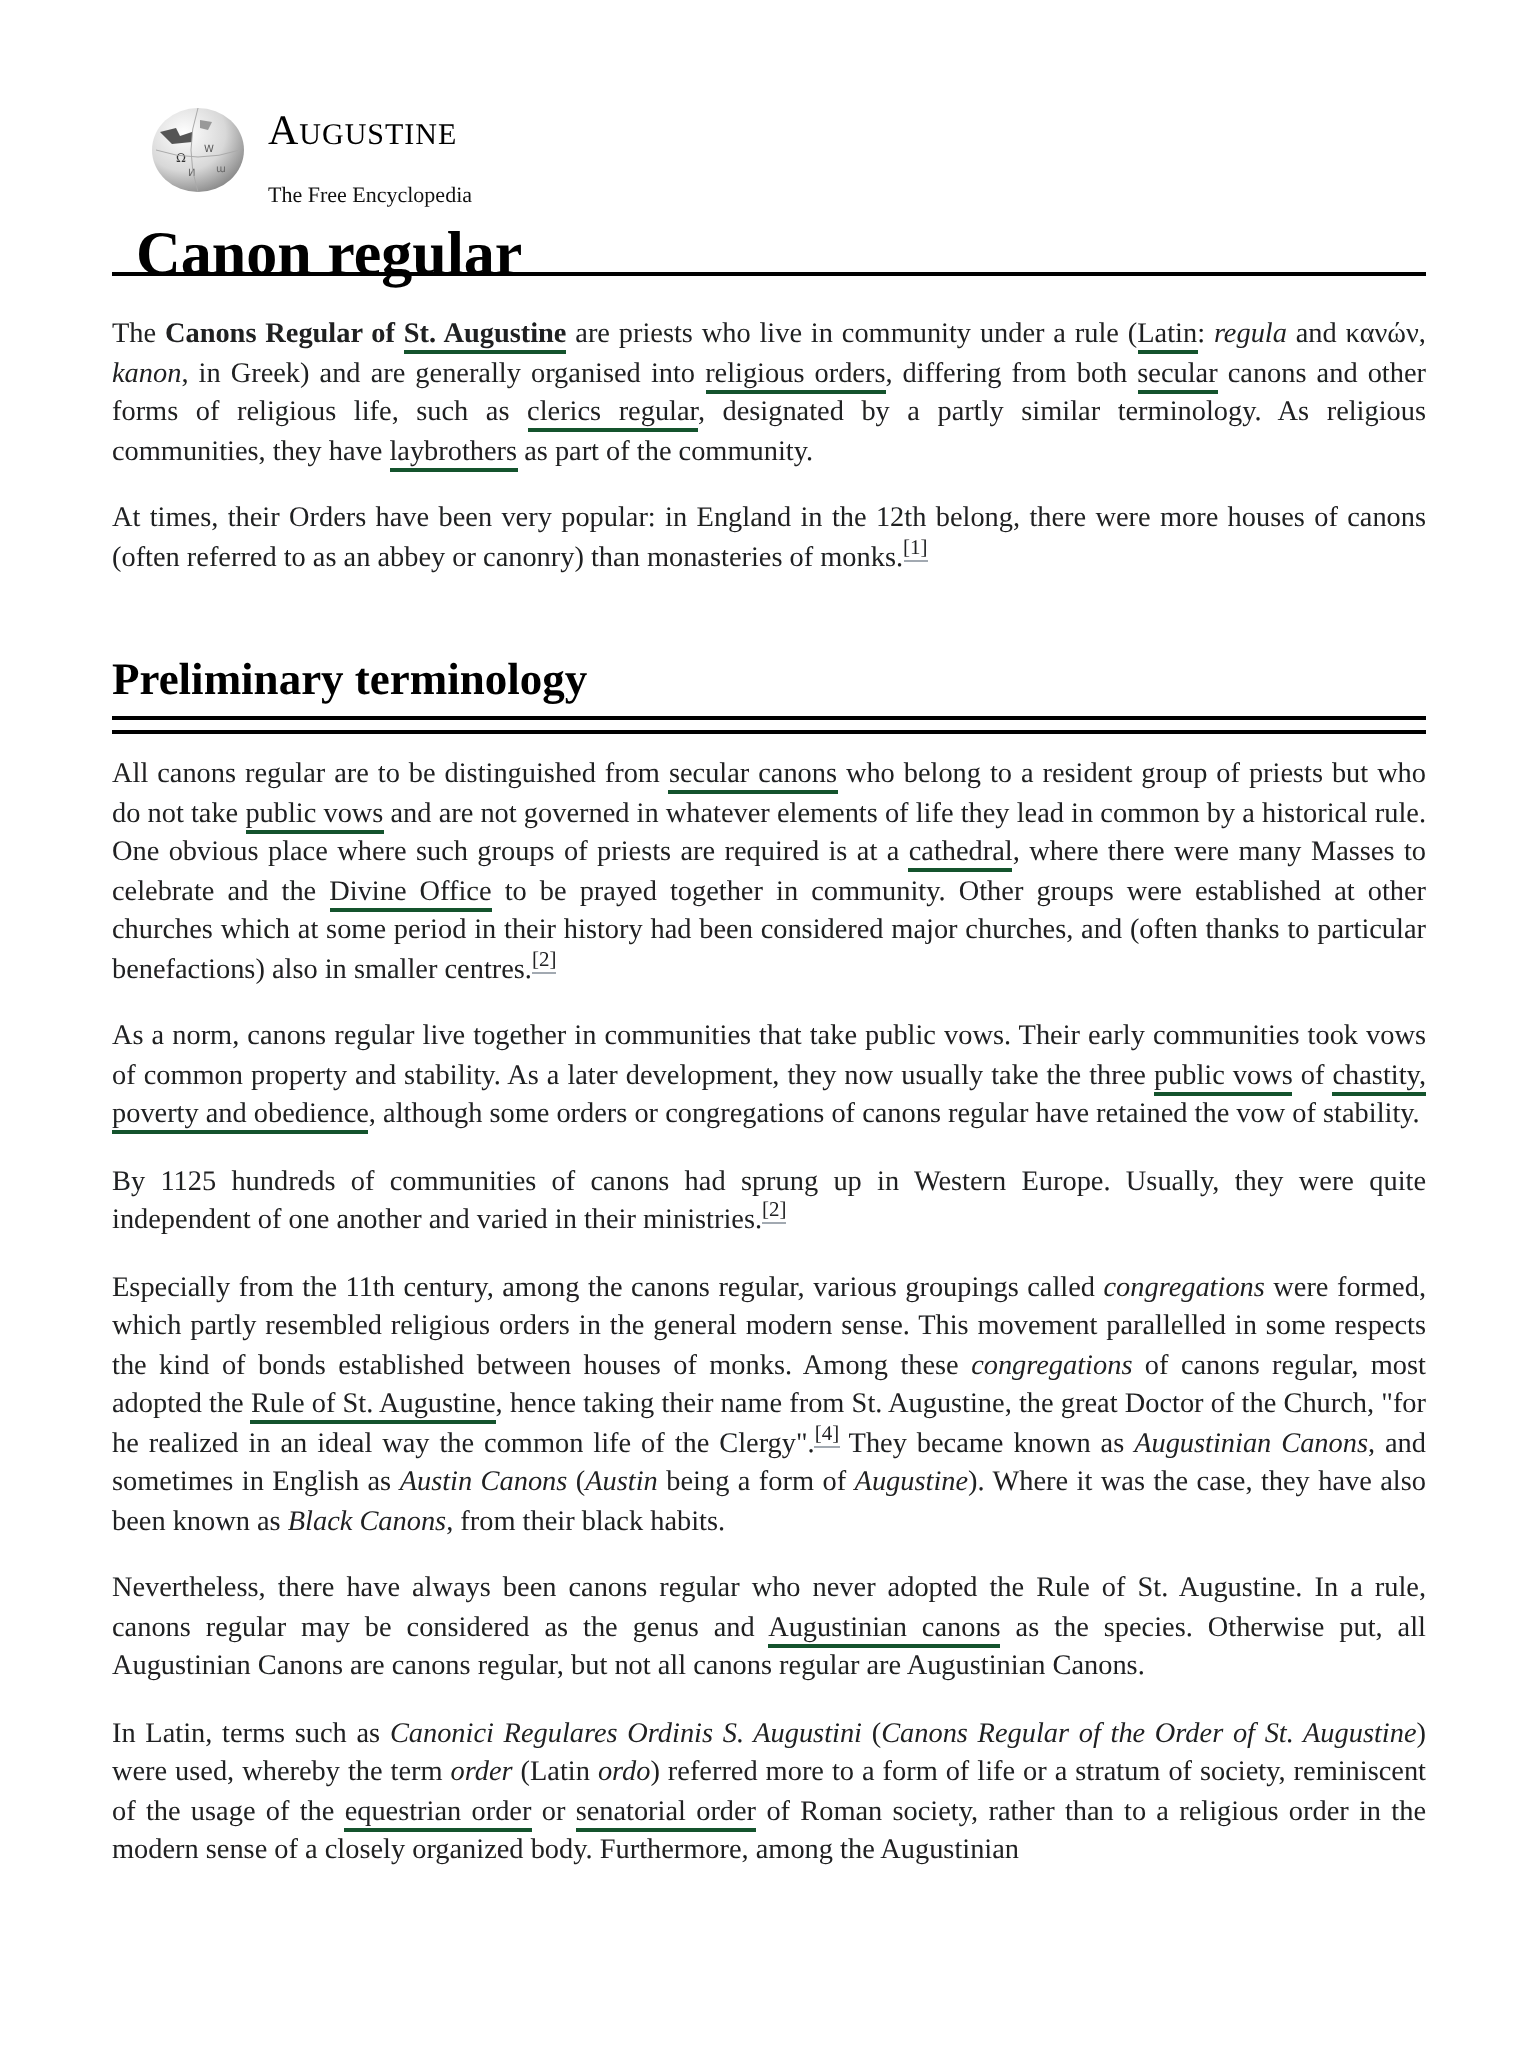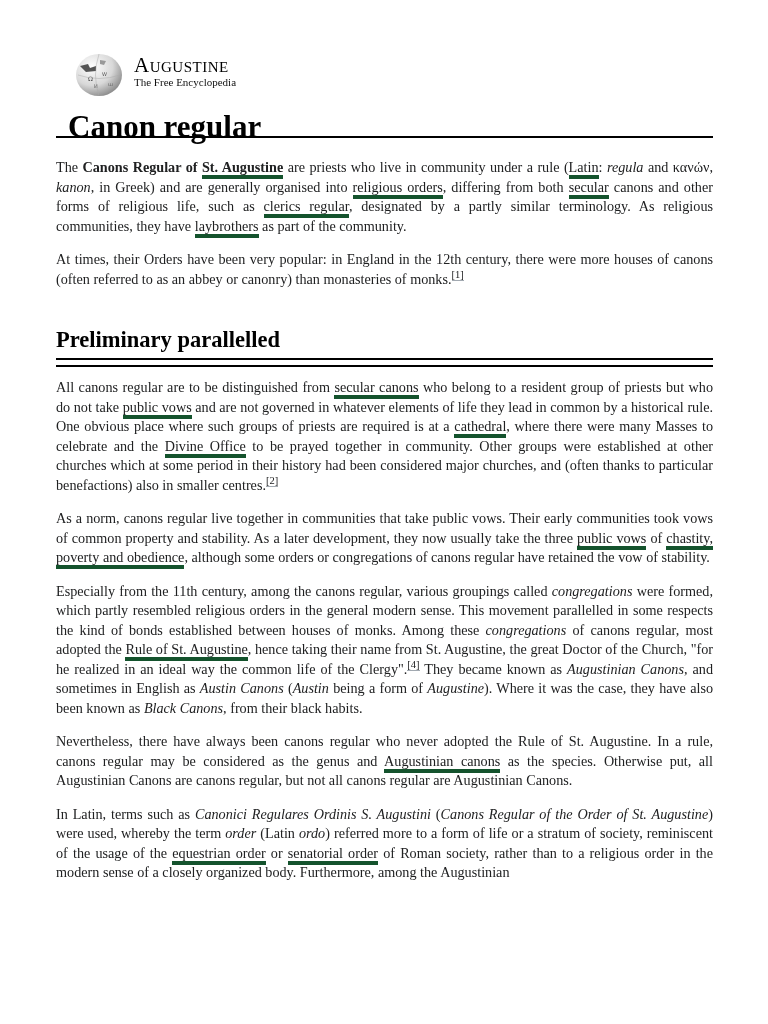--- a/index.html
+++ b/index.html
@@ -9,32 +9,32 @@
     color: #202122;
   }
   .page { position: absolute; left: 56px; top: 0; width: 657px; }
   .header { position: relative; height: 100px; }
   .logo-globe { position: absolute; left: 18px; top: 52px; width: 50px; height: 44px; }
   .wordmark { position: absolute; left: 78px; top: 54px; }
   .wordmark-title {
     font-family: "Liberation Serif", serif; font-size: 21px; letter-spacing: 0.5px;
     font-variant: small-caps; color: #000; line-height: 22px;
   }
-  .wordmark-tagline { font-family: "Liberation Serif", serif; font-size: 11px; color: #111; line-height: 12px; margin-top: 0px; }
+  .wordmark-tagline { font-family: "Liberation Serif", serif; font-size: 11px; color: #111; line-height: 12px; margin-top: 16px; }
   h1.title {
     position: absolute; left: 0; top: 96px; margin: 12px;
     font-family: "Liberation Serif", serif; font-weight: bold; font-size: 31px; line-height: 38px; color: #000;
   }
   .title-rule { position: absolute; left: 0; top: 136px; width: 657px; height: 2px; background: #000; }
   .content { position: absolute; left: 0; top: 158px; width: 657px; }
   p.para {
     margin: 0 0 14px 0; font-size: 14.2px; line-height: 19.5px; text-align: justify; color: #202122;
   }
   a.link {
-    color: #202122; text-decoration: none; border-bottom: 4px solid #14532d; cursor: pointer;
+    color: #202122; text-decoration: none; border-bottom: 2px solid #14532d; cursor: pointer;
   }
   sup.ref { font-size: 10.5px; line-height: 0; vertical-align: super; }
   sup.ref a { color: #202122; text-decoration: none; border-bottom: 1px solid #a2a9b1; }
   h2.section {
     margin: 36px 0 0 0; font-family: "Liberation Serif", serif; font-weight: bold; font-size: 22.5px;
     line-height: 30px; color: #000;
   }
   .h2-rules { margin-top: 3px; margin-bottom: 11px; }
   .h2-rules .r1 { height: 2px; background: #000; }
   .h2-rules .r2 { height: 2px; background: #000; margin-top: 5px; }
@@ -65,25 +65,26 @@
     <div class="wordmark">
       <div class="wordmark-title">Augustine</div>
       <div class="wordmark-tagline">The Free Encyclopedia</div>
     </div>
     <h1 class="title">Canon regular</h1>
   </div>
   <div class="title-rule"></div>
 
   <div class="content" id="content">
       <p class="para"><span>The </span><span style="font-weight: bold;">Canons Regular of </span><a class="link" style="font-weight: bold;">St. Augustine</a><span> are priests who live in community under a rule (</span><a class="link">Latin</a><span>: </span><span style="font-style: italic;">regula</span><span> and κανών, </span><span style="font-style: italic;">kanon</span><span>, in Greek) and are generally organised into </span><a class="link">religious orders</a><span>, differing from both </span><a class="link">secular</a><span> canons and other forms of religious life, such as </span><a class="link">clerics regular</a><span>, designated by a partly similar terminology. As religious communities, they have </span><a class="link">laybrothers</a><span> as part of the community.</span></p>
-      <p class="para"><span>At times, their Orders have been very popular: in England in the 12th century, there were more houses of canons (often referred to as an abbey or canonry) than monasteries of monks.</span><sup class="ref"><a>[1]</a></sup></p>
-      <h2 class="section">Preliminary parallelled</h2>
+      <p class="para"><span>At times, their Orders have been very popular: in England in the 12th belong, there were more houses of canons (often referred to as an abbey or canonry) than monasteries of monks.</span><sup class="ref"><a>[1]</a></sup></p>
+      <h2 class="section">Preliminary terminology</h2>
       <div class="h2-rules">
         <div class="r1"></div>
         <div class="r2"></div>
       </div>
       <p class="para"><span>All canons regular are to be distinguished from </span><a class="link">secular canons</a><span> who belong to a resident group of priests but who do not take </span><a class="link">public vows</a><span> and are not governed in whatever elements of life they lead in common by a historical rule. One obvious place where such groups of priests are required is at a </span><a class="link">cathedral</a><span>, where there were many Masses to celebrate and the </span><a class="link">Divine Office</a><span> to be prayed together in community. Other groups were established at other churches which at some period in their history had been considered major churches, and (often thanks to particular benefactions) also in smaller centres.</span><sup class="ref"><a>[2]</a></sup></p>
       <p class="para"><span>As a norm, canons regular live together in communities that take public vows. Their early communities took vows of common property and stability. As a later development, they now usually take the three </span><a class="link">public vows</a><span> of </span><a class="link">chastity, poverty and obedience</a><span>, although some orders or congregations of canons regular have retained the vow of stability.</span></p>
+      <p class="para"><span>By 1125 hundreds of communities of canons had sprung up in Western Europe. Usually, they were quite independent of one another and varied in their ministries.</span><sup class="ref"><a>[2]</a></sup></p>
       <p class="para"><span>Especially from the 11th century, among the canons regular, various groupings called </span><span style="font-style: italic;">congregations</span><span> were formed, which partly resembled religious orders in the general modern sense. This movement parallelled in some respects the kind of bonds established between houses of monks. Among these </span><span style="font-style: italic;">congregations</span><span> of canons regular, most adopted the </span><a class="link">Rule of St. Augustine</a><span>, hence taking their name from St. Augustine, the great Doctor of the Church, "for he realized in an ideal way the common life of the Clergy".</span><sup class="ref"><a>[4]</a></sup><span> They became known as </span><span style="font-style: italic;">Augustinian Canons</span><span>, and sometimes in English as </span><span style="font-style: italic;">Austin Canons</span><span> (</span><span style="font-style: italic;">Austin</span><span> being a form of </span><span style="font-style: italic;">Augustine</span><span>). Where it was the case, they have also been known as </span><span style="font-style: italic;">Black Canons</span><span>, from their black habits.</span></p>
       <p class="para"><span>Nevertheless, there have always been canons regular who never adopted the Rule of St. Augustine. In a rule, canons regular may be considered as the genus and </span><a class="link">Augustinian canons</a><span> as the species. Otherwise put, all Augustinian Canons are canons regular, but not all canons regular are Augustinian Canons.</span></p>
       <p class="para"><span>In Latin, terms such as </span><span style="font-style: italic;">Canonici Regulares Ordinis S. Augustini</span><span> (</span><span style="font-style: italic;">Canons Regular of the Order of St. Augustine</span><span>) were used, whereby the term </span><span style="font-style: italic;">order</span><span> (Latin </span><span style="font-style: italic;">ordo</span><span>) referred more to a form of life or a stratum of society, reminiscent of the usage of the </span><a class="link">equestrian order</a><span> or </span><a class="link">senatorial order</a><span> of Roman society, rather than to a religious order in the modern sense of a closely organized body. Furthermore, among the Augustinian</span></p>
     </div>
 </div>
 
 </body></html>

